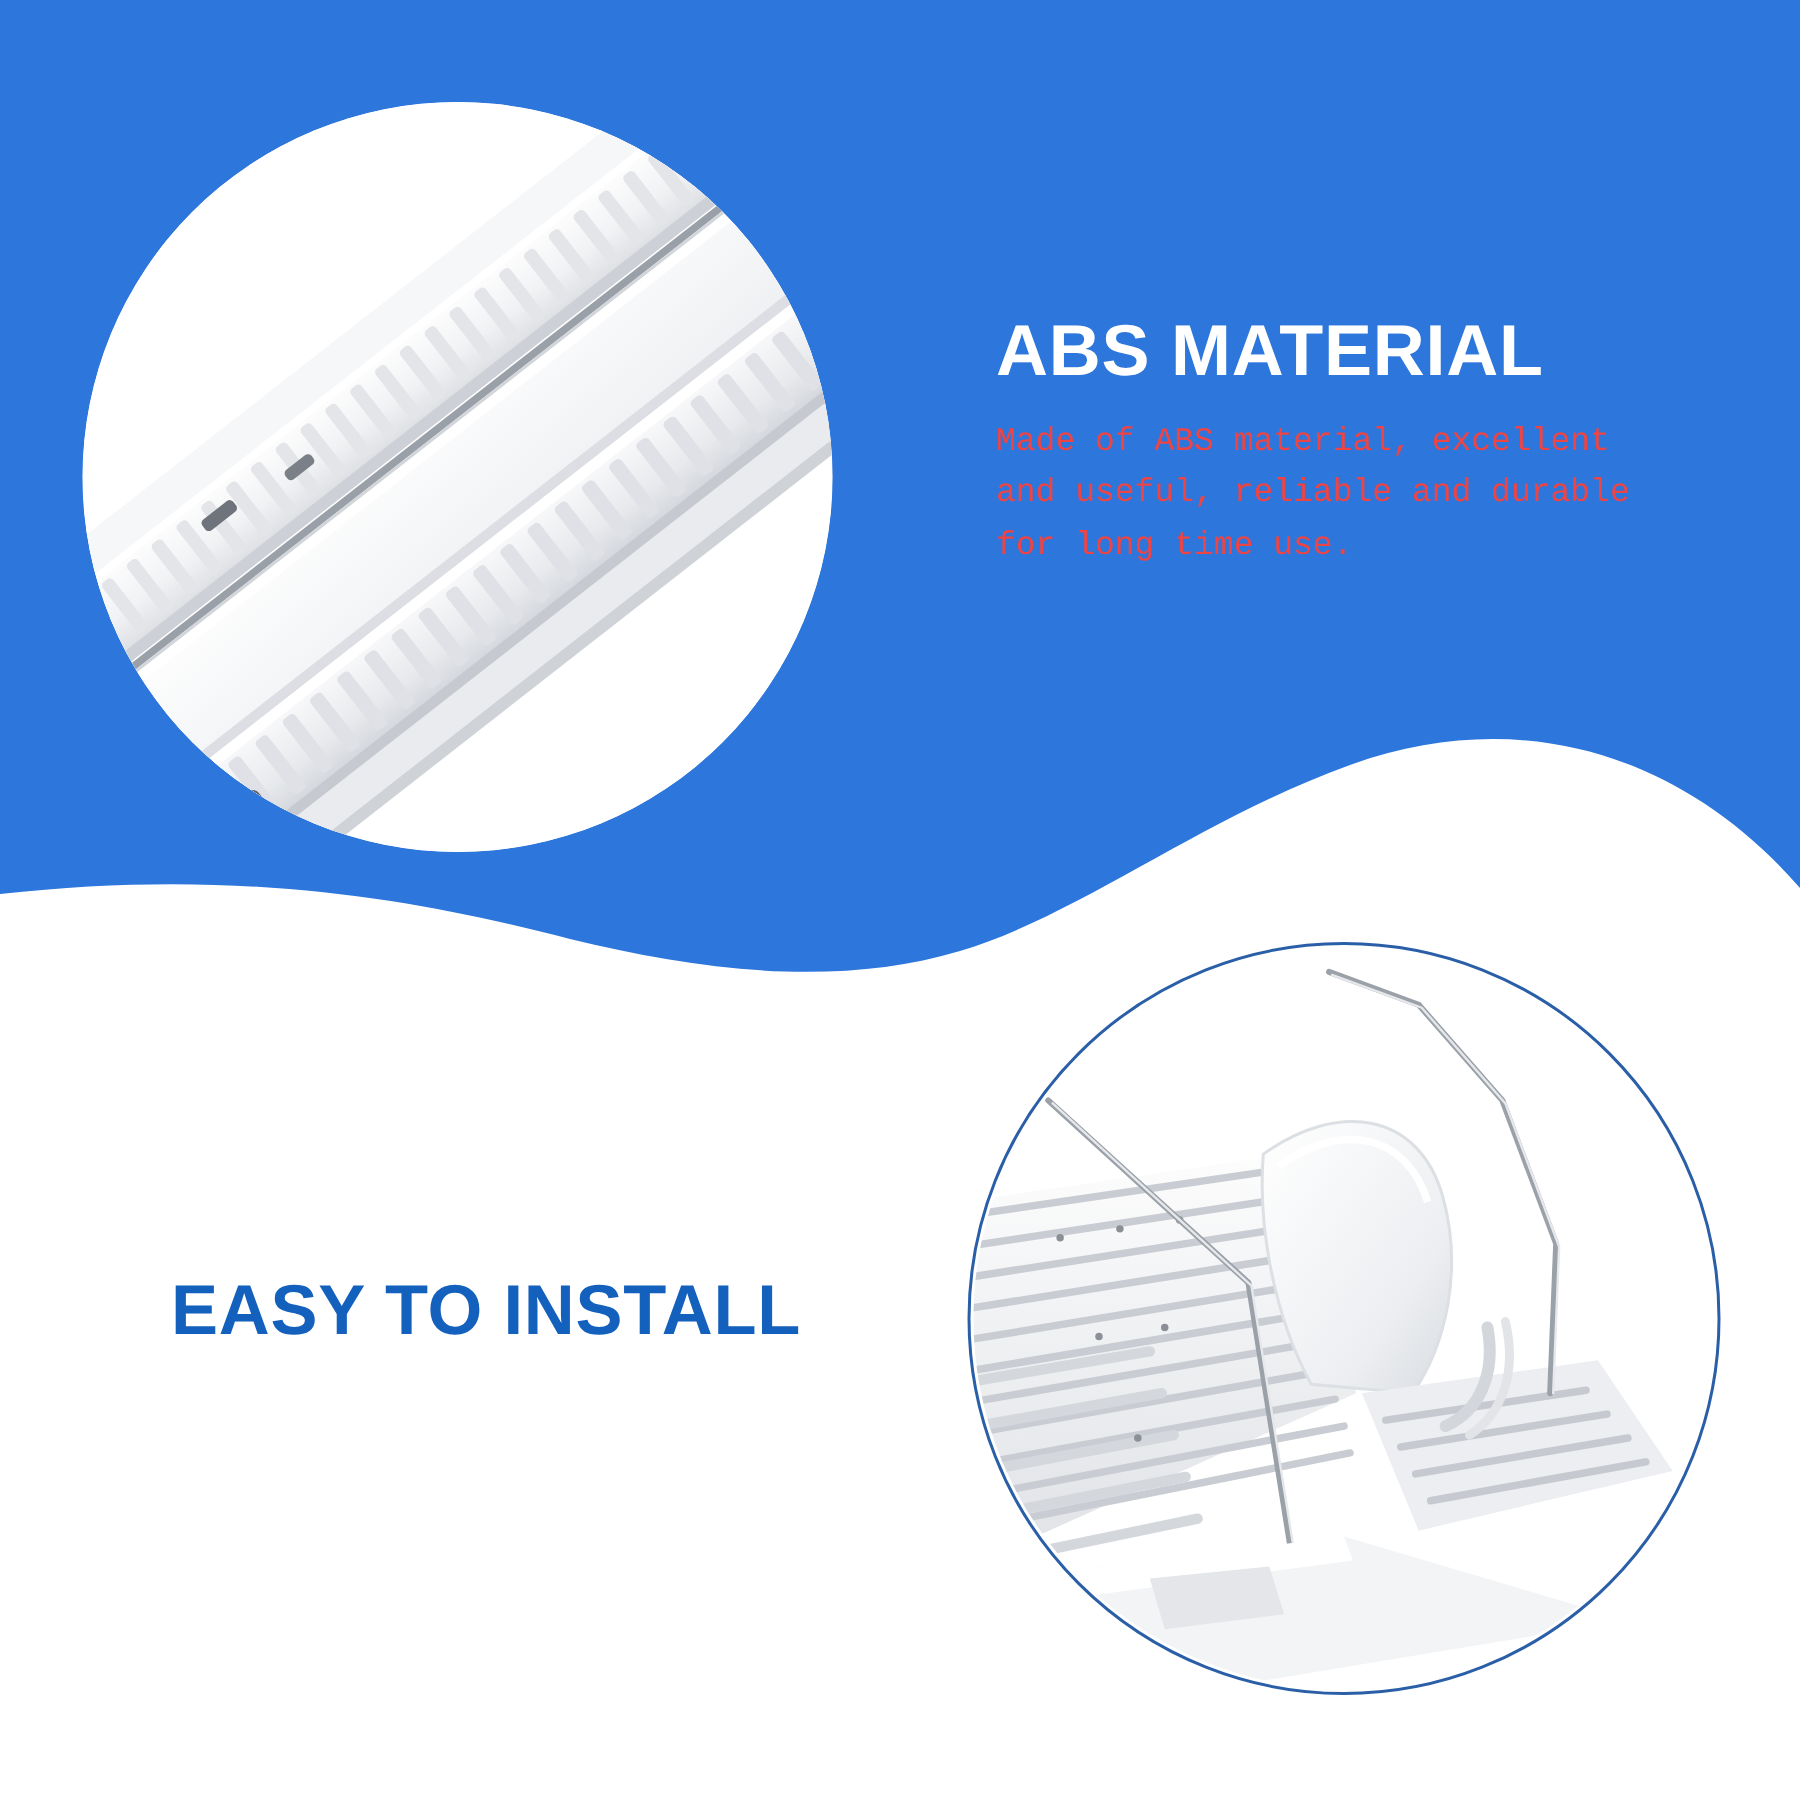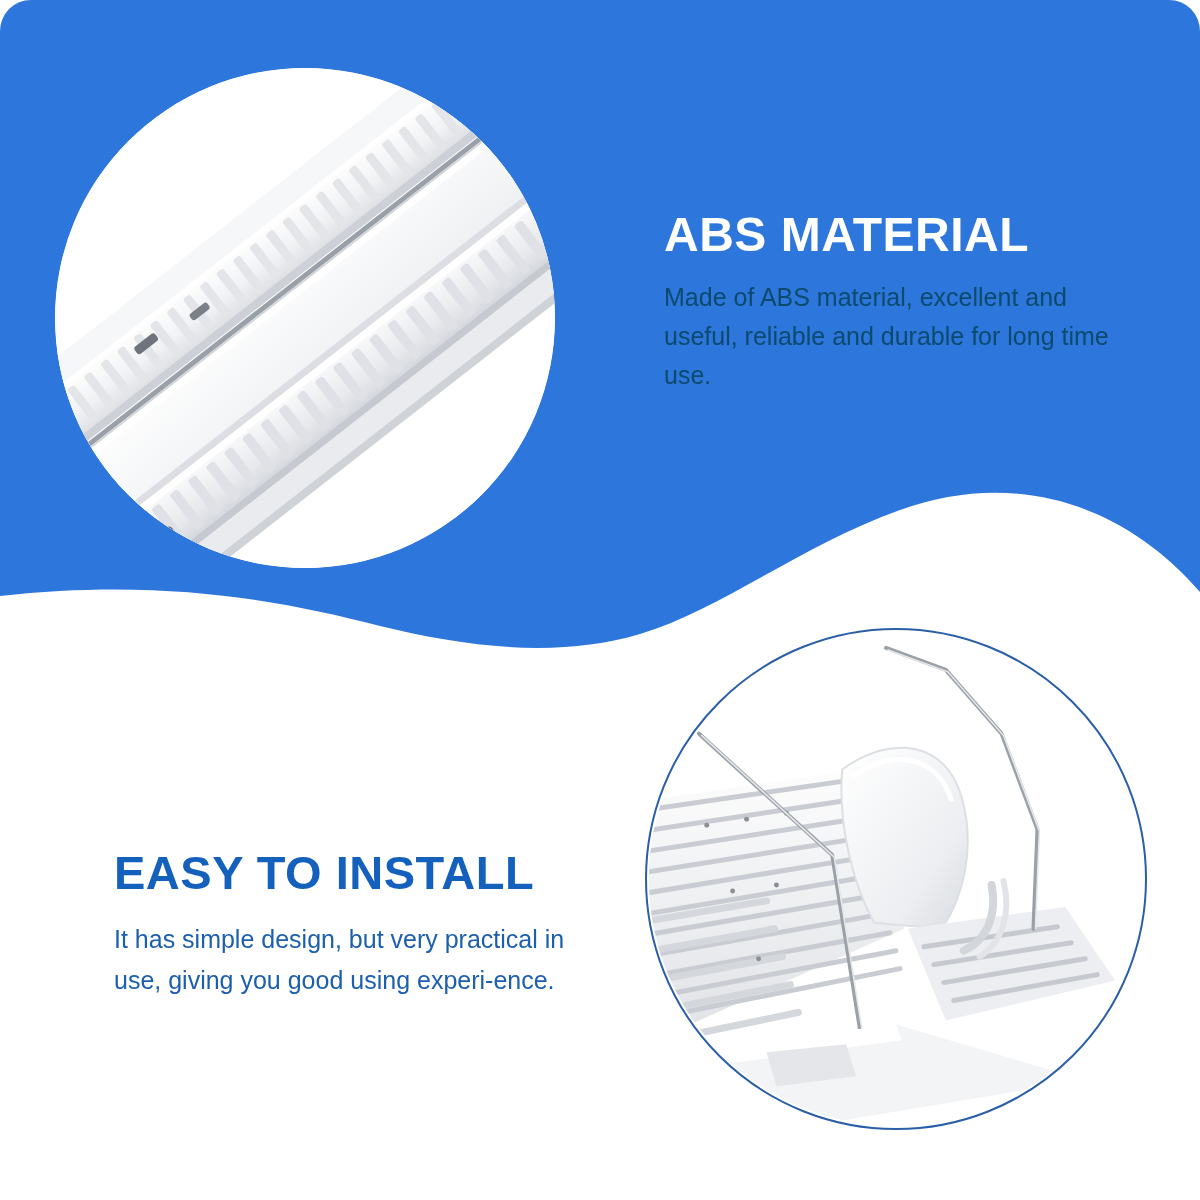--- a/index.html
+++ b/index.html
@@ -7,21 +7,20 @@
     padding: 0;
     background: #ffffff;
   }
   #page {
     position: relative;
     width: 1200px;
     height: 1200px;
     overflow: hidden;
     background: #ffffff;
     font-family: "Liberation Sans", sans-serif;
-    border-radius: 31px;
   }
 
   
   .wave-layer {
     position: absolute;
     left: 0; top: 0;
     width: 1200px;
     height: 1200px;
   }
 
@@ -63,24 +62,24 @@
     margin: 0;
     font-size: 48px;
     font-weight: bold;
     letter-spacing: 0.5px;
     line-height: 1.05;
     color: #ffffff;
     font-family: "Liberation Sans", sans-serif;
   }
   .block-top .body {
     margin: 18px 0 0 0;
-    font-size: 25px;
+    font-size: 22px;
     line-height: 1.55;
-    color: #0c4a6e;
-    font-family: Liberation Sans, sans-serif;
+    color: #ef4444;
+    font-family: Liberation Mono, monospace;
   }
 
   .block-bottom {
     position: absolute;
     left: 114px;
     top: 828px;
     width: 480px;
     margin-top: 20px;
   }
   .block-bottom .headline {
@@ -253,21 +252,20 @@
     </svg>
   </div>
 
   <div class="block-top">
     <h2 class="headline">ABS MATERIAL</h2>
     <p class="body">Made of ABS material, excellent and useful, reliable and durable for long time use.</p>
   </div>
 
   <div class="block-bottom">
     <h2 class="headline">EASY TO INSTALL</h2>
-    <p class="body">It has simple design, but very practical in use, giving you good using experi-ence.</p>
   </div>
 
   <div class="photo-bottom">
     <svg class="photo-canvas" viewBox="0 0 500 500">
       <defs>
         <linearGradient id="plateG" x1="0" y1="0" x2="1" y2="1">
           <stop offset="0%" stop-color="#ffffff"></stop>
           <stop offset="70%" stop-color="#eceef1"></stop>
           <stop offset="100%" stop-color="#d8dbe0"></stop>
         </linearGradient>

